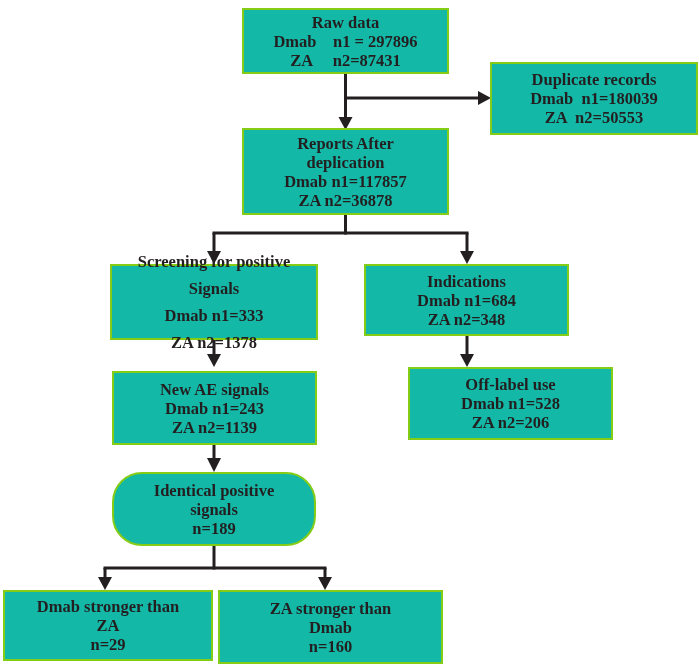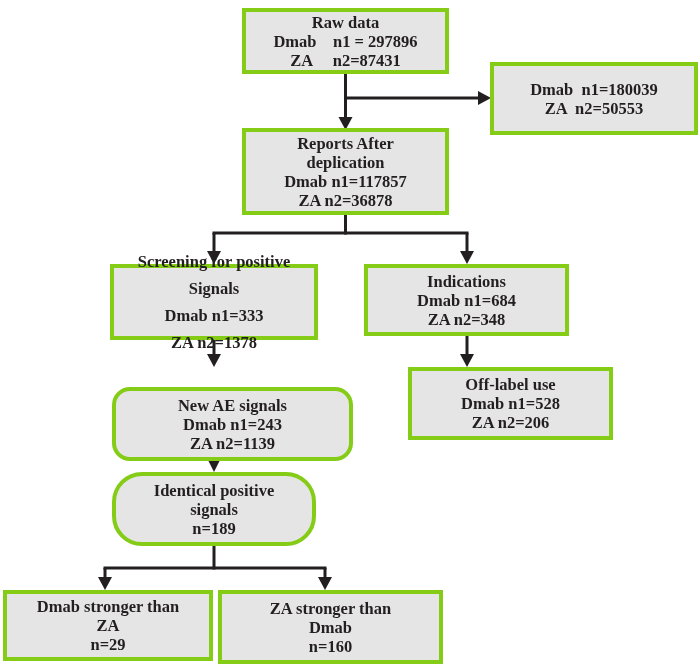--- a/index.html
+++ b/index.html
@@ -28,22 +28,22 @@
     stroke: #231f20;
     stroke-width: 3;
   }
   .connectors polygon {
     fill: #231f20;
     stroke: none;
   }
   .node {
     position: absolute;
     box-sizing: border-box;
-    border: 4px solid #84cc16;
-    background: #e5e5e5;
+    border: 2px solid #84cc16;
+    background: #14b8a6;
     display: flex;
     flex-direction: column;
     justify-content: center;
     align-items: center;
     text-align: center;
     font-size: 16.5px;
     line-height: 19px;
   }
   .node .line {
     white-space: pre;
@@ -86,20 +86,21 @@
     <polygon points="318,577 332,577 325,590"></polygon>
   </svg>
 
   <div class="node" style="left:242px; top:8px; width:207px; height:66px;">
     <div class="line">Raw data</div>
     <div class="line">Dmab    n1 = 297896</div>
     <div class="line">ZA     n2=87431</div>
   </div>
 
   <div class="node" style="left:490px; top:62px; width:208px; height:73px;">
+    <div class="line">Duplicate records</div>
     <div class="line">Dmab  n1=180039</div>
     <div class="line">ZA  n2=50553</div>
   </div>
 
   <div class="node" style="left:242px; top:128px; width:207px; height:87px;">
     <div class="line">Reports After</div>
     <div class="line">deplication</div>
     <div class="line">Dmab n1=117857</div>
     <div class="line">ZA n2=36878</div>
   </div>
@@ -110,21 +111,21 @@
     <div class="line">Dmab n1=333</div>
     <div class="line">ZA n2=1378</div>
   </div>
 
   <div class="node" style="left:364px; top:264px; width:205px; height:72px;">
     <div class="line">Indications</div>
     <div class="line">Dmab n1=684</div>
     <div class="line">ZA n2=348</div>
   </div>
 
-  <div class="node" style="left:112px; top:387px; width:241px; height:74px;border-radius:18px;">
+  <div class="node" style="left:112px; top:371px; width:205px; height:74px;">
     <div class="line">New AE signals</div>
     <div class="line">Dmab n1=243</div>
     <div class="line">ZA n2=1139</div>
   </div>
 
   <div class="node" style="left:364px; top:367px; width:205px; height:73px;margin-left:44px;">
     <div class="line">Off-label use</div>
     <div class="line">Dmab n1=528</div>
     <div class="line">ZA n2=206</div>
   </div>

